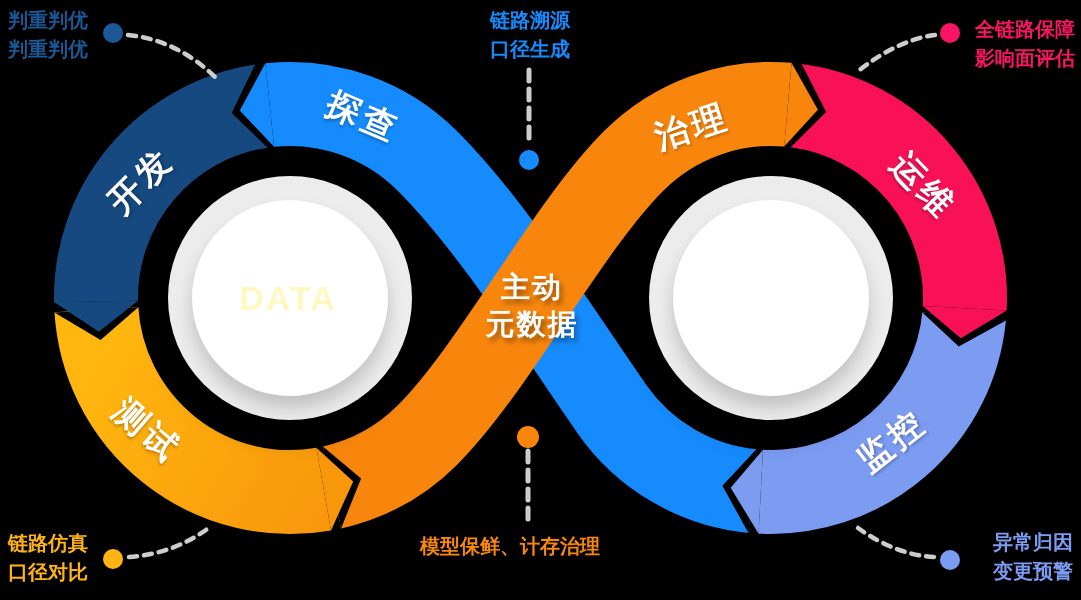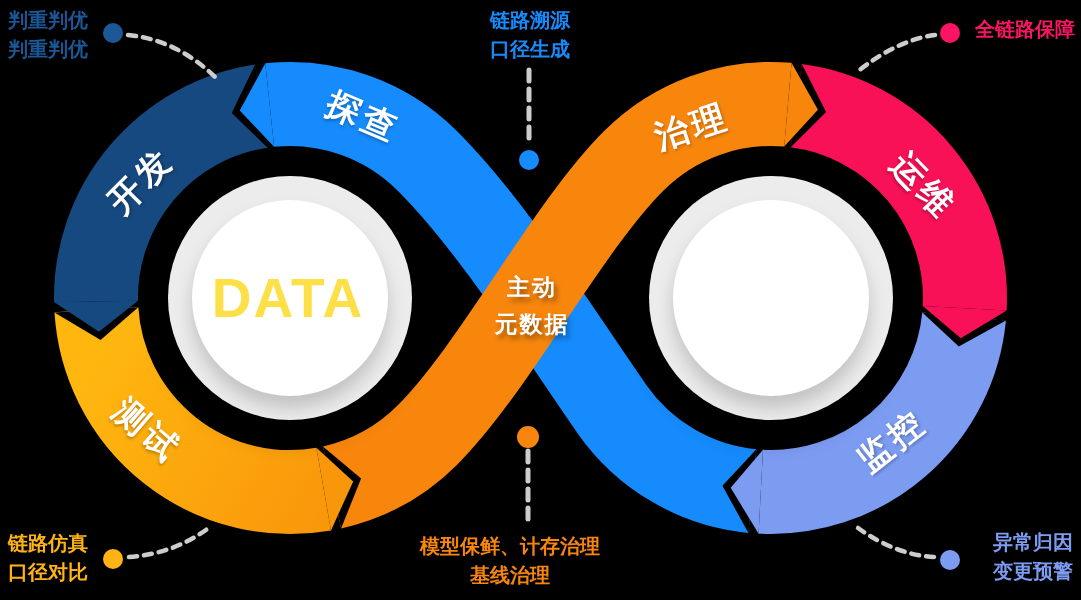--- a/index.html
+++ b/index.html
@@ -5,26 +5,26 @@
   html,body{margin:0;padding:0;background:#000;}
   .stage{position:relative;width:1081px;height:600px;background:#000;overflow:hidden;
          font-family:"Liberation Sans","DejaVu Sans",sans-serif;}
   .stage svg{position:absolute;left:0;top:0;}
   .big-circle{position:absolute;border-radius:50%;}
   .circle-outer{width:244px;height:244px;background:#ECECEC;
                 box-shadow:0 14px 26px rgba(0,0,0,0.45);}
   .circle-inner{width:196px;height:196px;background:#FFFFFF;
                 box-shadow:0 12px 18px rgba(0,0,0,0.18);}
   .loop-label{position:absolute;transform:translate(-50%,-50%);
-              font-size:55px;font-weight:bold;color:#fde047;letter-spacing:2px;}
+              font-size:34px;font-weight:bold;color:#fef9c3;letter-spacing:2px;}
   .seg-label{position:absolute;color:#fff;font-weight:bold;font-size:34px;letter-spacing:4px;
              white-space:nowrap;transform:translate(-50%,-50%) rotate(var(--rot));
              text-shadow:1px 2px 3px rgba(0,0,0,0.25);}
   .center-label{position:absolute;left:532px;top:306px;transform:translate(-50%,-50%);
-                text-align:center;color:#fff;font-weight:bold;font-size:23px;line-height:37px;
+                text-align:center;color:#fff;font-weight:bold;font-size:29px;line-height:37px;
                 letter-spacing:2px;text-shadow:3px 4px 5px rgba(0,0,0,0.4);white-space:nowrap;}
   .anno{position:absolute;font-weight:bold;font-size:20px;line-height:29px;white-space:nowrap;}
   .anno.center{transform:translateX(-50%);text-align:center;}
 </style>
 </head>
 <body>
 
 <div class="stage">
 
   <svg id="rings" width="1081" height="600" viewBox="0 0 1081 600">
@@ -88,27 +88,27 @@
   <div class="anno" style="left: 8px; top: 6px; color: rgb(28, 87, 150); font-family: Liberation Serif, serif;">
     <div>判重判优</div>
     <div>判重判优</div>
   </div>
   <div class="anno center" style="left: 530px; top: 6px; color: rgb(22, 139, 253);">
     <div>链路溯源</div>
     <div>口径生成</div>
   </div>
   <div class="anno" style="right: 6px; top: 15px; color: rgb(251, 20, 100); margin-left: 37px;">
     <div>全链路保障</div>
+    <div>影响面评估</div>
   </div>
   <div class="anno" style="left: 8px; top: 529px; color: rgb(255, 180, 20);">
     <div>链路仿真</div>
     <div>口径对比</div>
   </div>
   <div class="anno center" style="left: 510px; top: 532px; color: rgb(248, 134, 13);">
     <div>模型保鲜、计存治理</div>
-    <div>基线治理</div>
   </div>
   <div class="anno" style="right: 8px; top: 529px; color: rgb(124, 156, 242); font-family: Liberation Mono, monospace;">
     <div>异常归因</div>
     <div>变更预警</div>
   </div>
 
 </div>
 
 </body></html>

